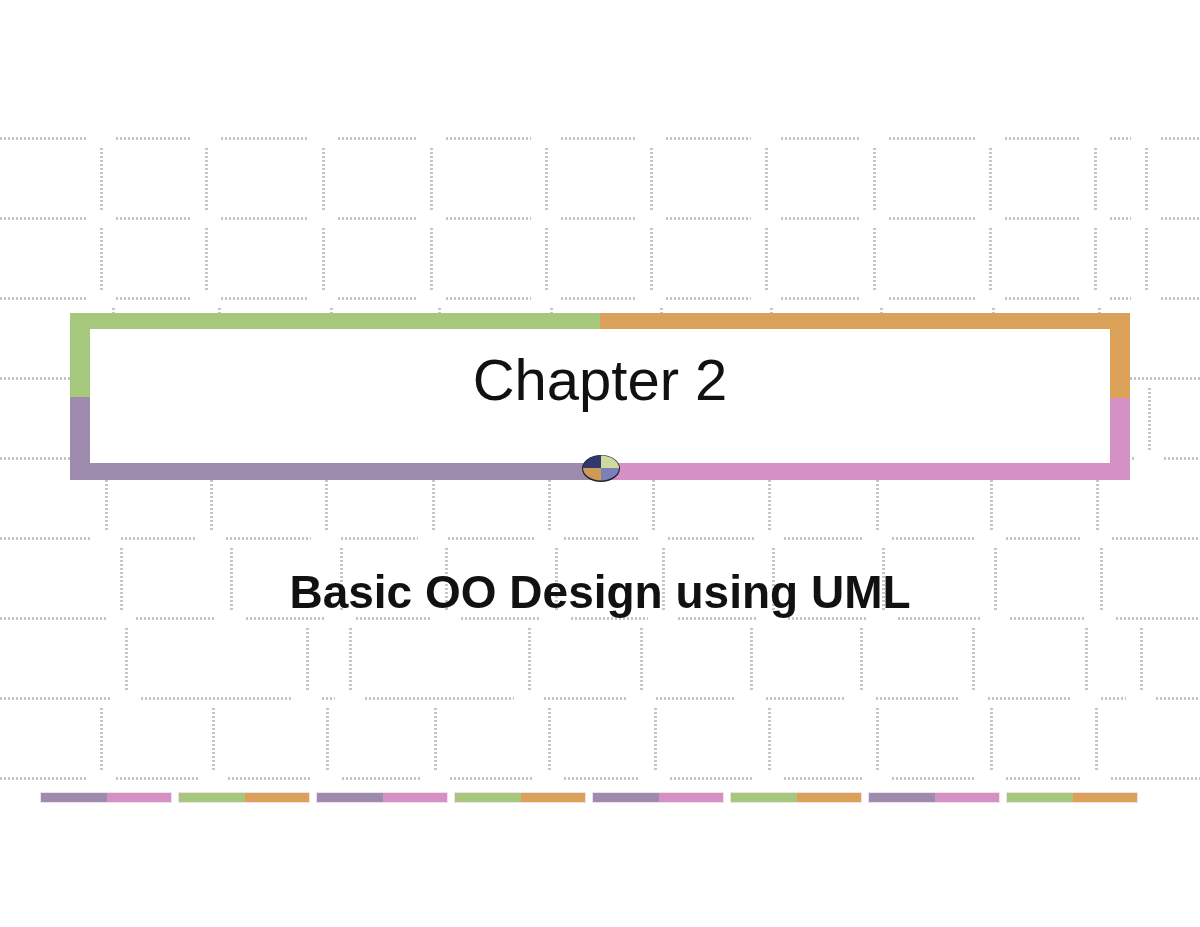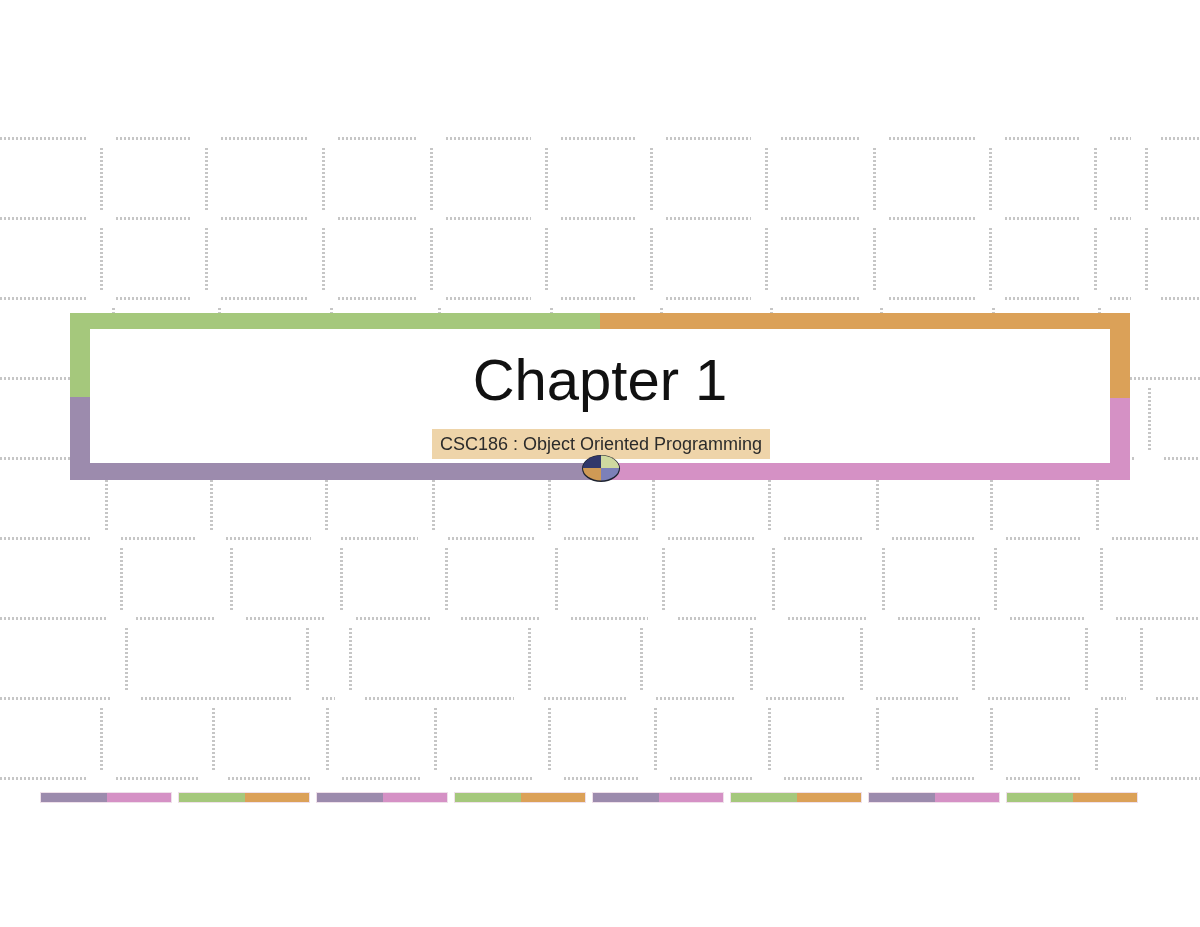--- a/index.html
+++ b/index.html
@@ -241,34 +241,32 @@
     <div class="frame-seg f-tr"></div>
     <div class="frame-seg f-lu"></div>
     <div class="frame-seg f-ll"></div>
     <div class="frame-seg f-ru"></div>
     <div class="frame-seg f-rl"></div>
     <div class="frame-seg f-bl"></div>
     <div class="frame-seg f-br"></div>
     <div class="frame-seg f-inner"></div>
   </div>
 
-  <h1 class="slide-title">Chapter 1</h1>
-
-  <div class="badge badge-course">
-    <span>CSC186 : Object Oriented Programming</span>
-  </div>
+  <h1 class="slide-title">Chapter 2</h1>
+
 
   <svg class="sphere" viewBox="0 0 42 31">
     <ellipse cx="21" cy="14.5" rx="19" ry="13.5" style="fill:var(--sp-outline)"></ellipse>
     <path d="M21,14 L3,14 A18,12.5 0 0 1 21,1.5 Z" style="fill:var(--sp-tl)"></path>
     <path d="M21,14 L21,1.5 A18,12.5 0 0 1 39,14 Z" style="fill:var(--sp-tr)"></path>
     <path d="M21,14 L39,14 A18,12.5 0 0 1 21,26.5 Z" style="fill:var(--sp-br)"></path>
     <path d="M21,14 L21,26.5 A18,12.5 0 0 1 3,14 Z" style="fill:var(--sp-bl)"></path>
   </svg>
 
+  <h2 class="slide-subtitle">Basic OO Design using UML</h2>
 
 
   <div id="footer-bars">
       <div class="fbar" style="left: 40px; width: 130px;">
         <span style="width: 66px; background: var(--c-purple);"></span>
         <span style="width: 64px; background: var(--c-pink);"></span>
       </div>
       <div class="fbar" style="left: 178px; width: 130px;">
         <span style="width: 66px; background: var(--c-green);"></span>
         <span style="width: 64px; background: var(--c-orange);"></span>

